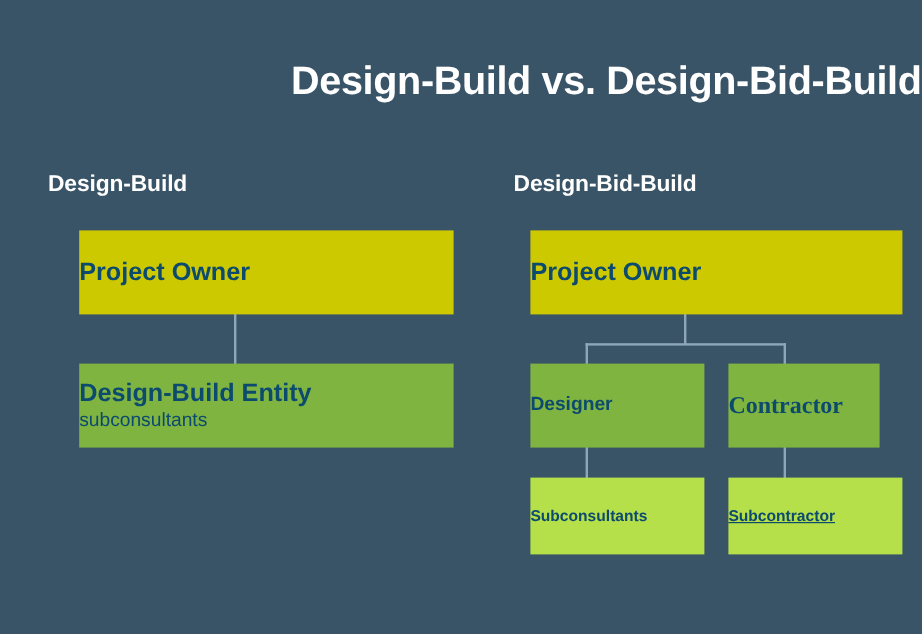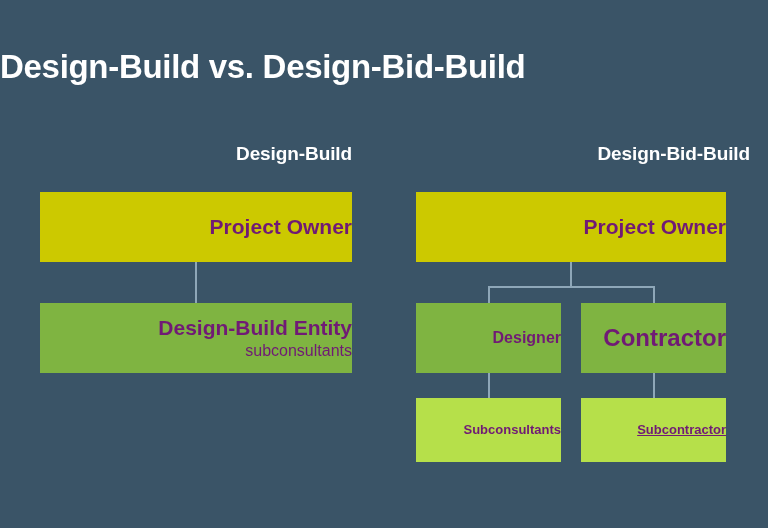--- a/index.html
+++ b/index.html
@@ -13,48 +13,49 @@
     font-family: "Liberation Sans", sans-serif;
     overflow: hidden;
     position: relative;
   }
 
   #page-title {
     position: absolute;
     top: 48px;
     left: 0;
     width: 768px;
-    text-align: left;
+    text-align: right;
     color: #ffffff;
     font-size: 33px;
     font-weight: bold;
     letter-spacing: -0.3px;
   }
 
   .column-heading {
     position: absolute;
     color: #ffffff;
     font-size: 19px;
     font-weight: bold;
-    text-align: right;
+    text-align: left;
     letter-spacing: -0.1px;
   }
   #heading-left  { top: 143px; left: 40px;  width: 312px; }
-  #heading-right { top: 143px; left: 440px; width: 310px; }
+  #heading-right { top: 143px; left: 428px; width: 310px; }
 
   .node {
     position: absolute;
     box-sizing: border-box;
     display: flex;
     flex-direction: column;
-    align-items: flex-end;
+    align-items: flex-start;
     justify-content: center;
-    color: #701a75;
+    color: #0c4a6e;
     text-align: center;
     z-index: 2;
+    margin-left: 26px;
   }
   .node .title {
     font-weight: bold;
     line-height: 1.12;
   }
   .node .subtitle {
     font-weight: normal;
     line-height: 1.2;
   }
 
@@ -64,21 +65,21 @@
 
   
   #node-left-owner  { left: 40px;  top: 192px; width: 312px; height: 70px; font-size: 21px; }
   #node-left-entity { left: 40px;  top: 303px; width: 312px; height: 70px; }
   #node-left-entity .title    { font-size: 21px; }
   #node-left-entity .subtitle { font-size: 16px; margin-top: 1px; }
 
   
   #node-right-owner { left: 416px; top: 192px; width: 310px; height: 70px; font-size: 21px; }
   #node-designer    { left: 416px; top: 303px; width: 145px; height: 70px; font-size: 16px; }
-  #node-contractor  { left: 581px; top: 303px; width: 145px; height: 70px; font-size: 24px; }
+  #node-contractor  { left: 581px; top: 303px; width: 126px; height: 70px; font-size: 20px; font-family: Liberation Serif, serif; }
   #node-subconsultants { left: 416px; top: 398px; width: 145px; height: 64px; font-size: 13px; }
   #node-subcontractor  { left: 581px; top: 398px; width: 145px; height: 64px; font-size: 13px; text-decoration: underline; }
 
   
   .conn {
     position: absolute;
     background: #8ea7b8;
     z-index: 1;
   }
   #conn-left-vert      { left: 195px; top: 261px; width: 2px;  height: 44px; }

